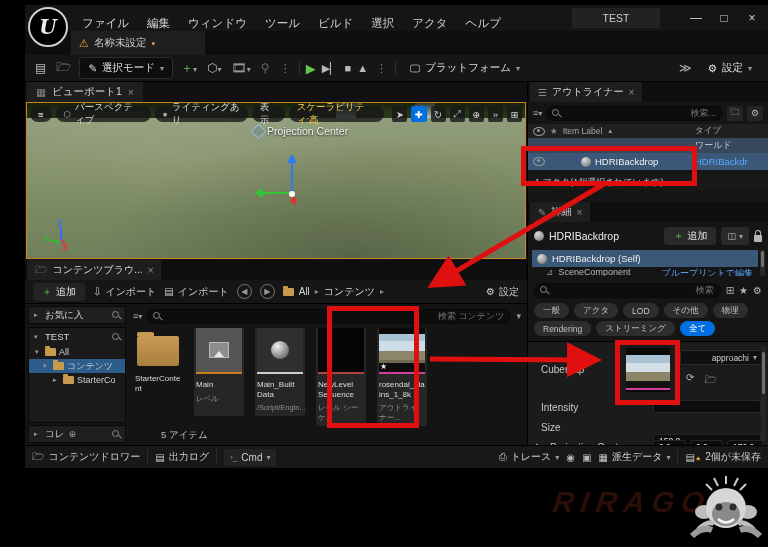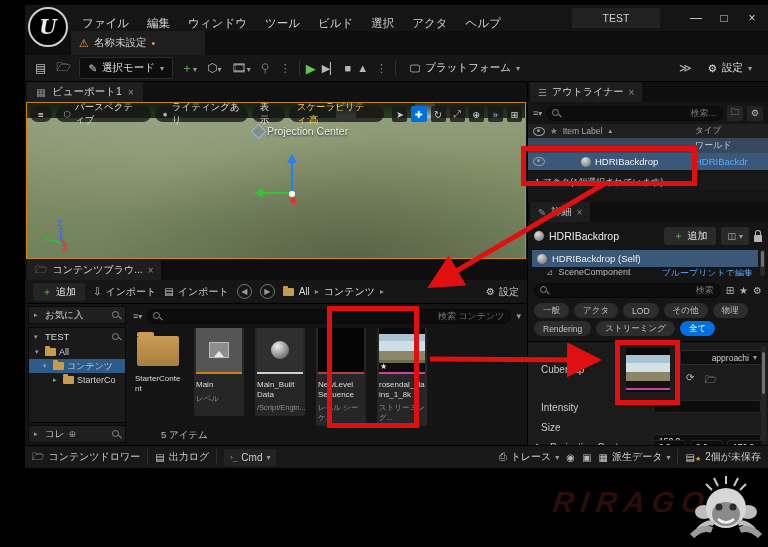--- a/index.html
+++ b/index.html
@@ -447,21 +447,21 @@
           <div class="ustripe" style="background:#b04343;"></div>
           <div class="aname">NewLevel Sequence</div>
           <div class="atype">レベル シーケ...</div>
         </div>
         <div class="card cardbg">
           <div class="thumb th-hdri">
             <span class="starbadge">★</span>
           </div>
           <div class="ustripe" style="background:#d13fa0;"></div>
           <div class="aname">rosendal_plains_1_8k</div>
-          <div class="atype">ストリーミング...</div>
+          <div class="atype">アウトライナー...</div>
         </div>
       </div>
       <div id="cb-count">5 アイテム</div>
     </div>
   </div>
 
   <div id="outliner">
     <div id="ol-tabrow"></div>
     <div id="ol-tab">
       <span style="color:#8a8a8a;">☰</span>

